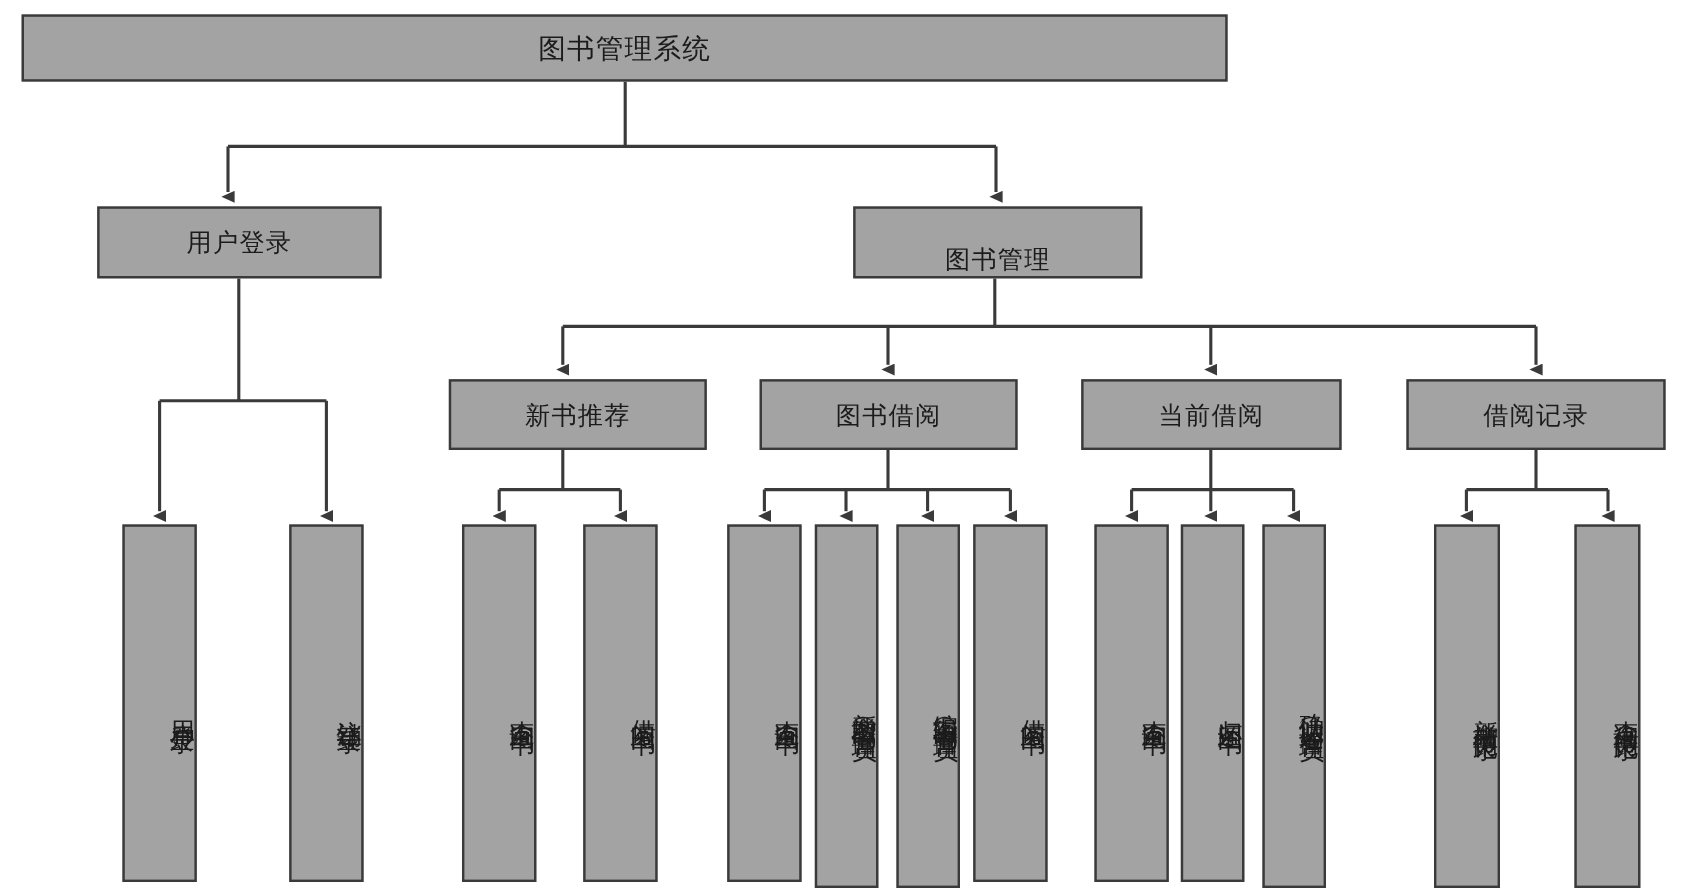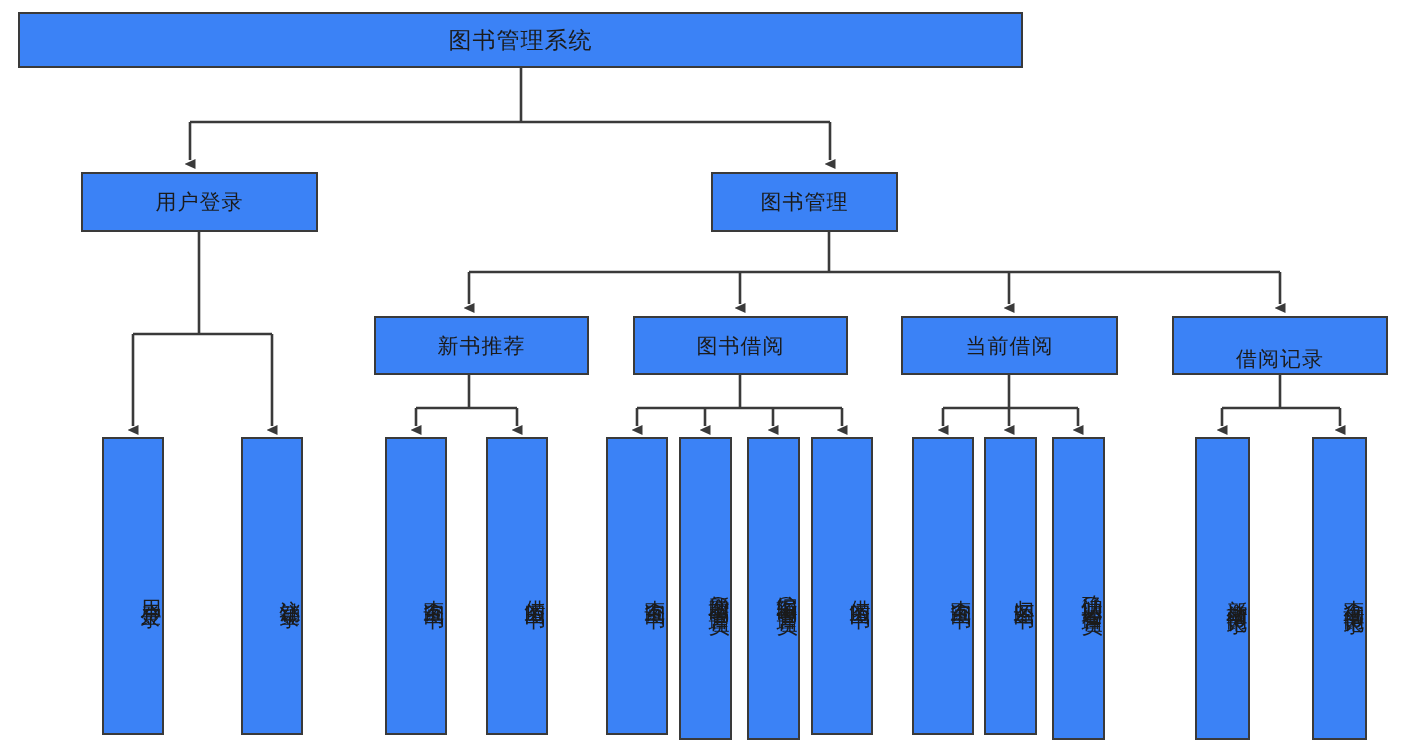--- a/index.html
+++ b/index.html
@@ -21,21 +21,21 @@
     position: absolute;
     left: 0;
     top: 0;
     width: 1405px;
     height: 747px;
     pointer-events: none;
   }
   .node {
     position: absolute;
     box-sizing: border-box;
-    background: #3b82f6;
+    background: #a3a3a3;
     border: 2px solid #3a3a3a;
     display: flex;
     align-items: center;
     justify-content: center;
     color: #1b1b1b;
   }
   .node.horiz {
     font-size: 21px;
     letter-spacing: 1px;
   }
@@ -120,34 +120,34 @@
     </g>
   </svg>
 
   <div class="node horiz root" style="left:18px; top:12px; width:1005px; height:56px;">
     <span class="lbl">图书管理系统</span>
   </div>
 
   <div class="node horiz" style="left:81px; top:172px; width:237px; height:60px;">
     <span class="lbl">用户登录</span>
   </div>
-  <div class="node horiz" style="left:711px; top:172px; width:187px; height:60px;">
+  <div class="node horiz" style="left:711px; top:172px; width:241px; height:60px;align-items:flex-end;">
     <span class="lbl">图书管理</span>
   </div>
 
   <div class="node horiz" style="left:374px; top:316px; width:215px; height:59px;">
     <span class="lbl">新书推荐</span>
   </div>
   <div class="node horiz" style="left:633px; top:316px; width:215px; height:59px;">
     <span class="lbl">图书借阅</span>
   </div>
   <div class="node horiz" style="left:901px; top:316px; width:217px; height:59px;">
     <span class="lbl">当前借阅</span>
   </div>
-  <div class="node horiz" style="left:1172px; top:316px; width:216px; height:59px;align-items:flex-end;">
+  <div class="node horiz" style="left:1172px; top:316px; width:216px; height:59px;">
     <span class="lbl">借阅记录</span>
   </div>
 
   <div class="node vert" style="left:102px; top:437px; width:62px; height:298px;">
     <span class="lbl">用户登录</span>
   </div>
   <div class="node vert" style="left:241px; top:437px; width:62px; height:298px;">
     <span class="lbl">注销登录</span>
   </div>
 

